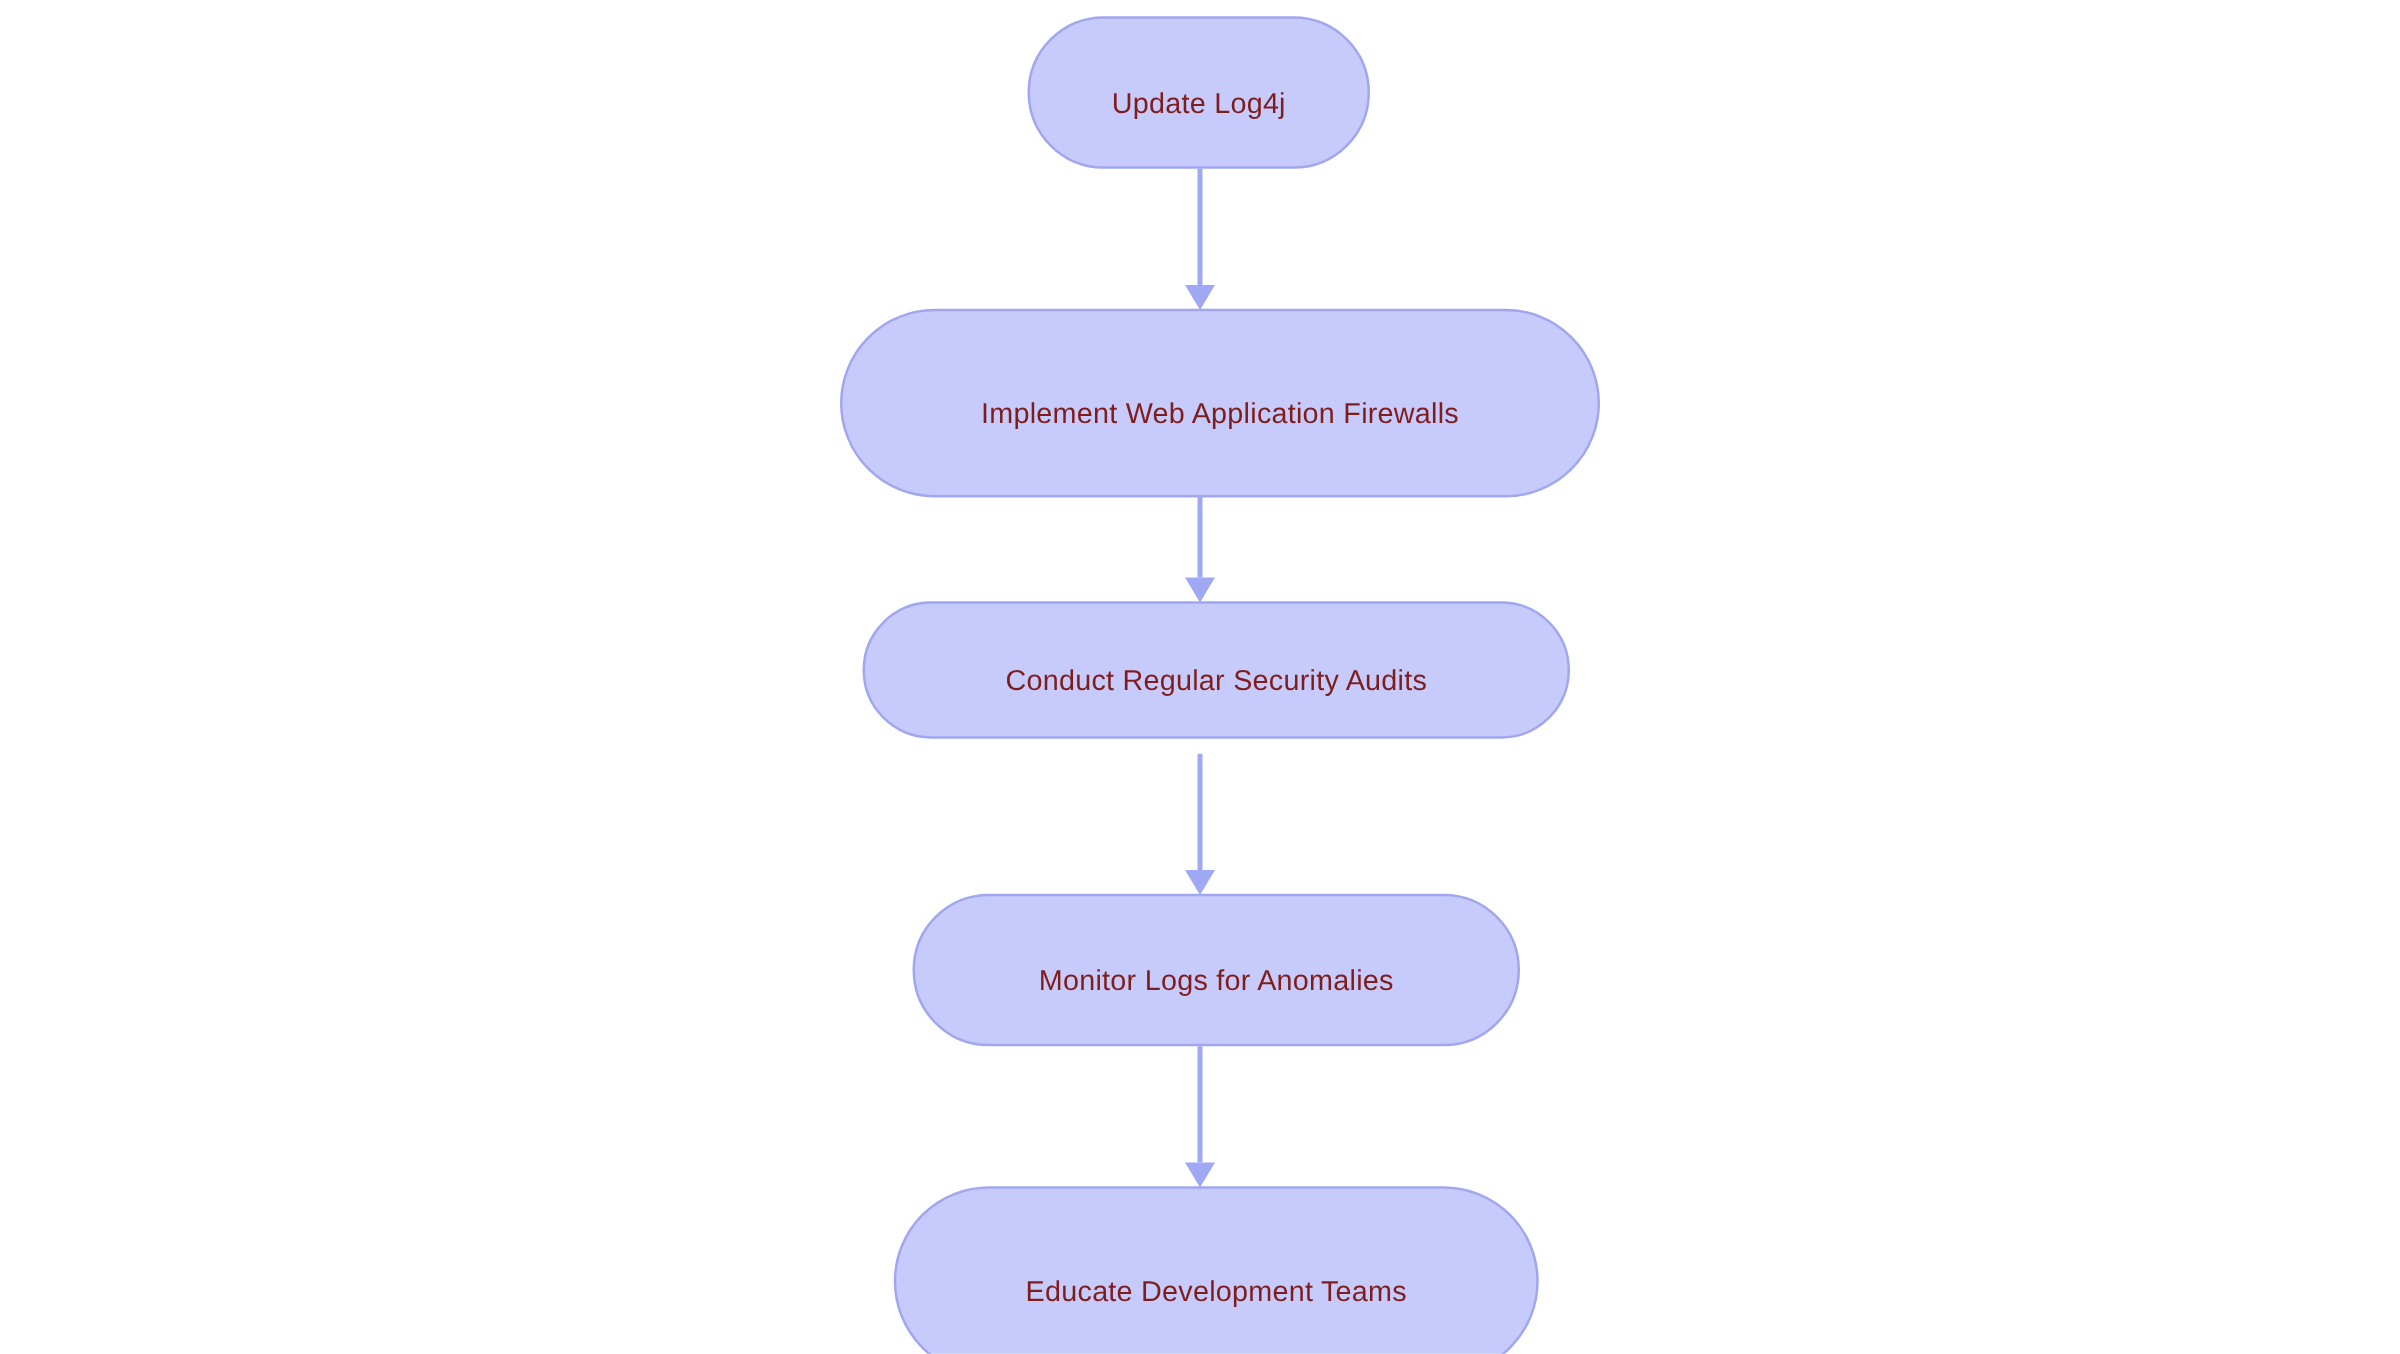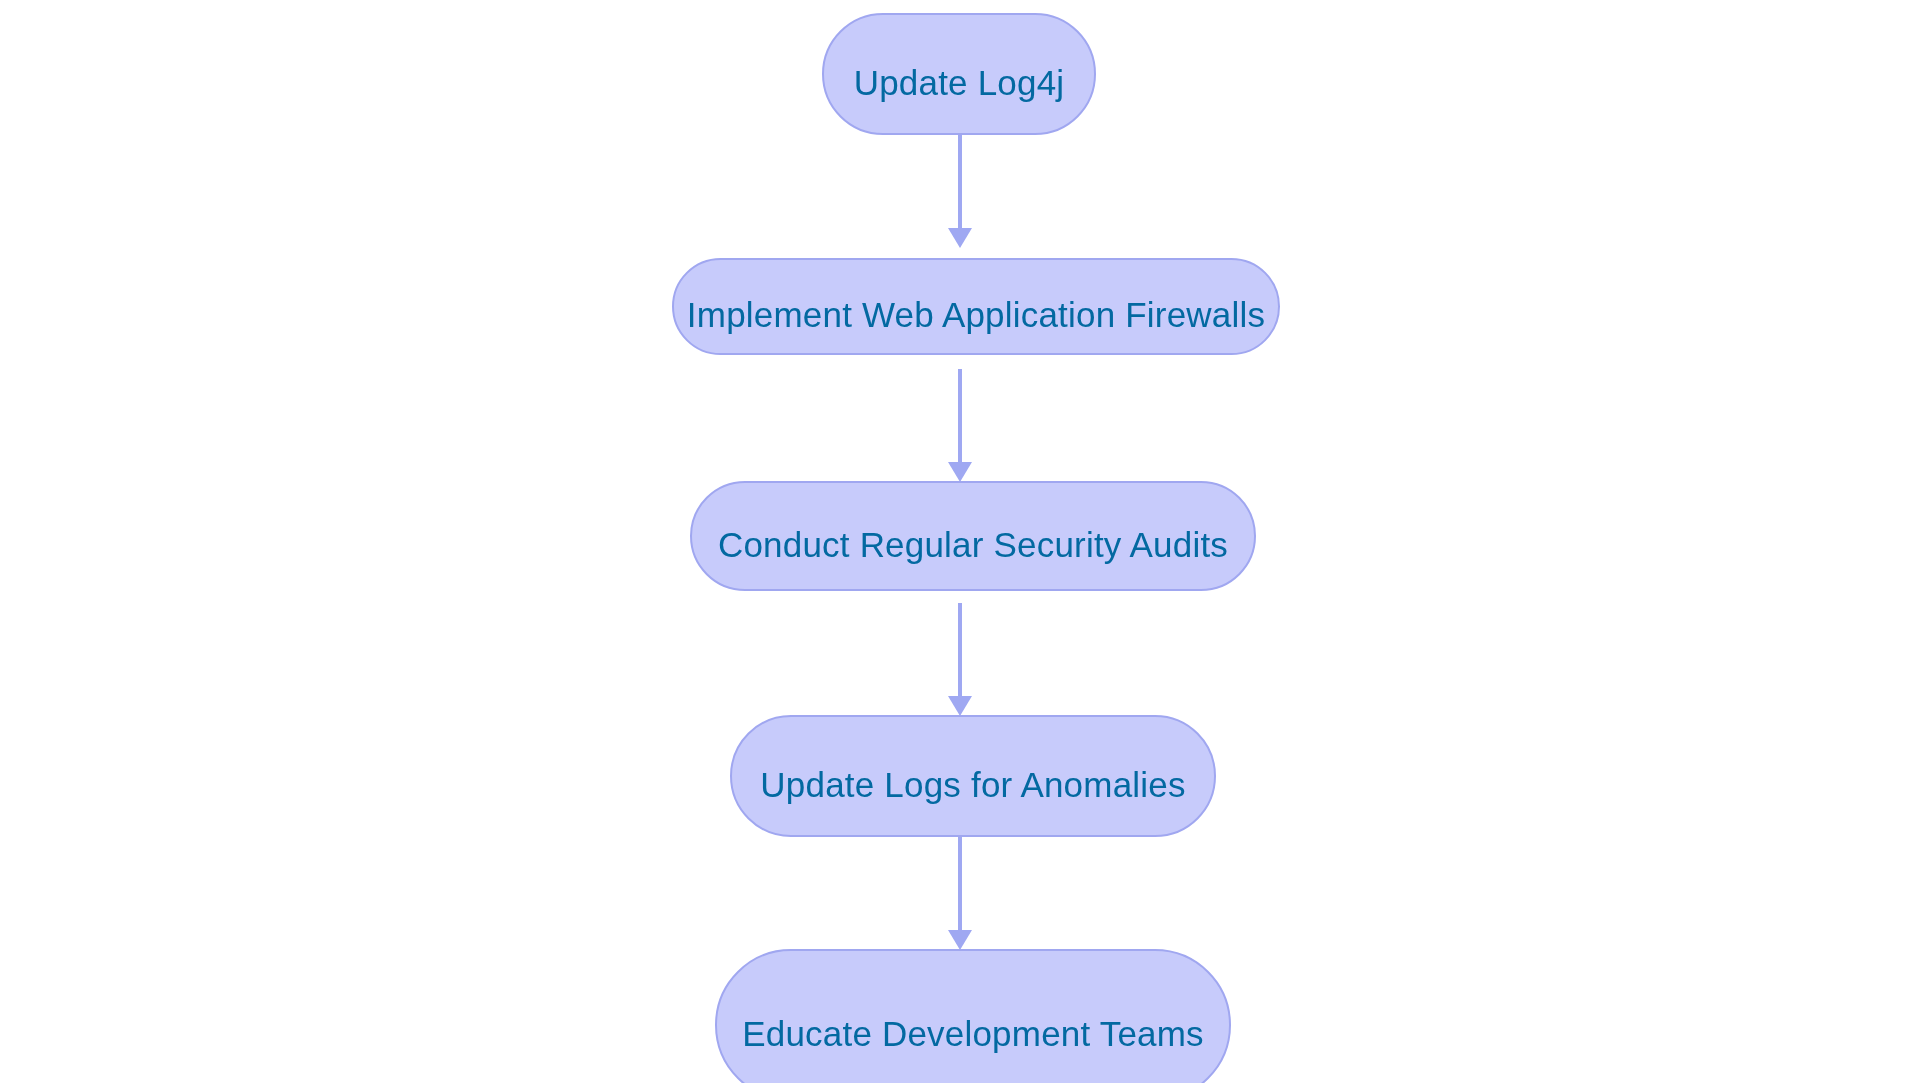--- a/index.html
+++ b/index.html
@@ -29,33 +29,33 @@
     display: flex;
     align-items: center;
     justify-content: center;
     background: #c7cbfb;
     border: 2px solid #a0a7f0;
     border-radius: 999px;
     z-index: 2;
   }
   .node-label {
     font-family: "Liberation Sans", sans-serif;
-    font-size: 35px;
+    font-size: 23px;
     font-weight: 400;
-    color: #0369a1;
+    color: #7f1d1d;
     letter-spacing: 0.2px;
     line-height: 1;
     white-space: nowrap;
     user-select: none;
     margin-top: 16px;
   }
 
   
   #node-0 { left: 822px;  top: 13px;   width: 274px; height: 122px; }
-  #node-1 { left: 672px;  top: 258px;  width: 608px; height: 97px; }
+  #node-1 { left: 672px;  top: 247px;  width: 608px; height: 151px; }
   #node-2 { left: 690px;  top: 481px;  width: 566px; height: 110px; }
   #node-3 { left: 730px;  top: 715px;  width: 486px; height: 122px; }
   #node-4 { left: 715px;  top: 949px;  width: 516px; height: 152px; }
 
   
   .connector {
     position: absolute;
     left: 0;
     top: 0;
     width: 1920px;
@@ -108,20 +108,20 @@
 
   <div class="node" id="node-1">
     <span class="node-label">Implement Web Application Firewalls</span>
   </div>
 
   <div class="node" id="node-2">
     <span class="node-label">Conduct Regular Security Audits</span>
   </div>
 
   <div class="node" id="node-3">
-    <span class="node-label">Update Logs for Anomalies</span>
+    <span class="node-label">Monitor Logs for Anomalies</span>
   </div>
 
   <div class="node" id="node-4">
     <span class="node-label">Educate Development Teams</span>
   </div>
 
 </div>
 
 </body></html>

